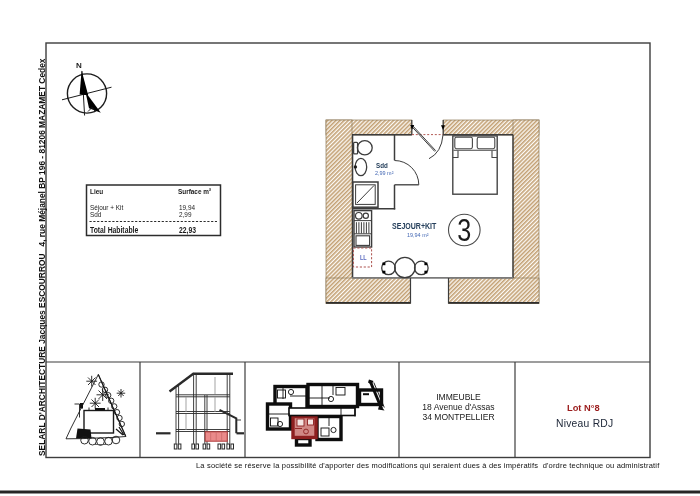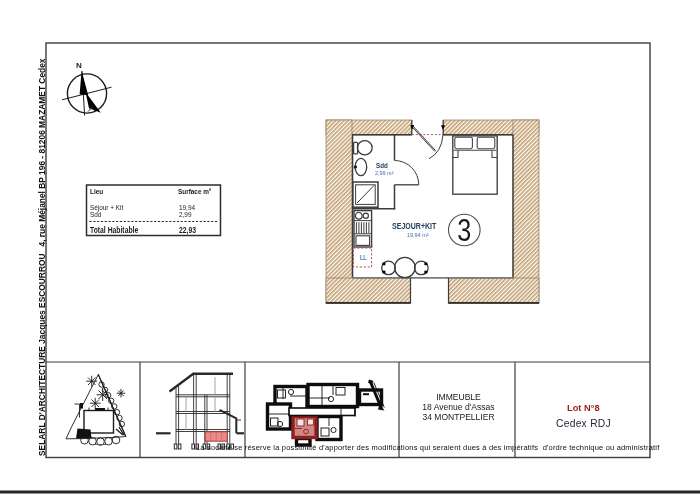--- a/index.html
+++ b/index.html
@@ -340,15 +340,15 @@
 <div class="t" style="left:374.7px;top:168.9px;transform:scaleX(0.88);font-size:6.2px;color:#4468b4;">2,99 m²</div>
 
 <div class="t" style="left:392.3px;top:220.7px;transform:scaleX(0.84);font-size:8.4px;font-weight:bold;color:#26405c;">SEJOUR+KIT</div>
 <div class="t" style="left:406.9px;top:231.4px;transform:scaleX(0.88);font-size:6.2px;color:#4468b4;">19,94 m²</div>
 
 <div class="t" style="left:359.5px;top:253.5px;transform:scaleX(0.85);font-size:6.5px;font-weight:bold;color:#5b6bc0;">LL</div>
 
 <div class="t" style="left:400px;top:391.5px;width:117px;text-align:center;font-size:9px;transform:scaleX(0.95);transform-origin:center top;">IMMEUBLE<br>18 Avenue d'Assas<br>34 MONTPELLIER</div>
 
 <div class="t" style="left:567px;top:402.8px;font-size:9.3px;font-weight:bold;color:#9b1c1c;">Lot N°8</div>
-<div class="t" style="left:556px;top:417.8px;font-size:10.3px;letter-spacing:0.25px;color:#20293a;">Cedex RDJ</div>
-
-<div class="t" style="left:184px;top:443px;font-size:7.5px;letter-spacing:0.18px;color:#111;padding-left:12px;">La société se réserve la possibilité d'apporter des modifications qui seraient dues à des impératifs&nbsp; d'ordre technique ou administratif</div>
+<div class="t" style="left:556px;top:417.8px;font-size:10.3px;letter-spacing:0.25px;color:#20293a;">Niveau RDJ</div>
+
+<div class="t" style="left:184px;top:461px;font-size:7.5px;letter-spacing:0.18px;color:#111;padding-left:12px;">La société se réserve la possibilité d'apporter des modifications qui seraient dues à des impératifs&nbsp; d'ordre technique ou administratif</div>
 
 </body></html>

